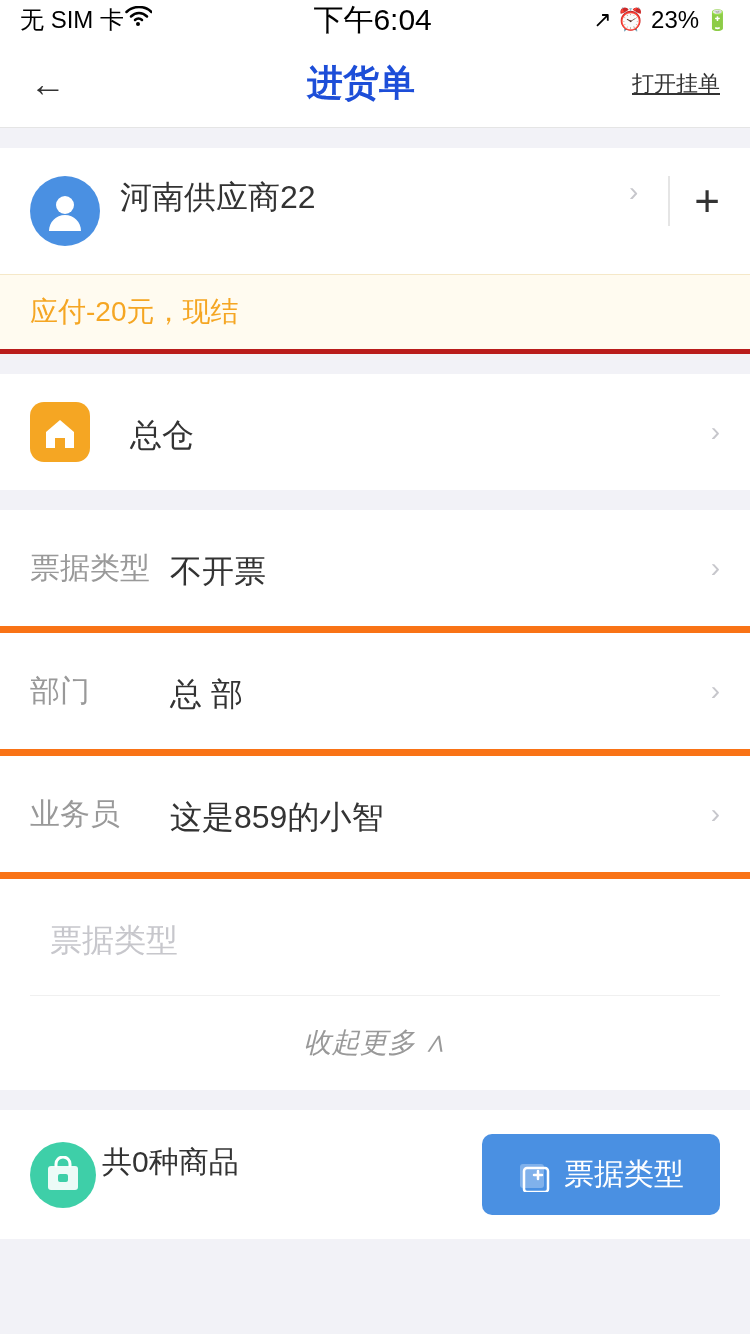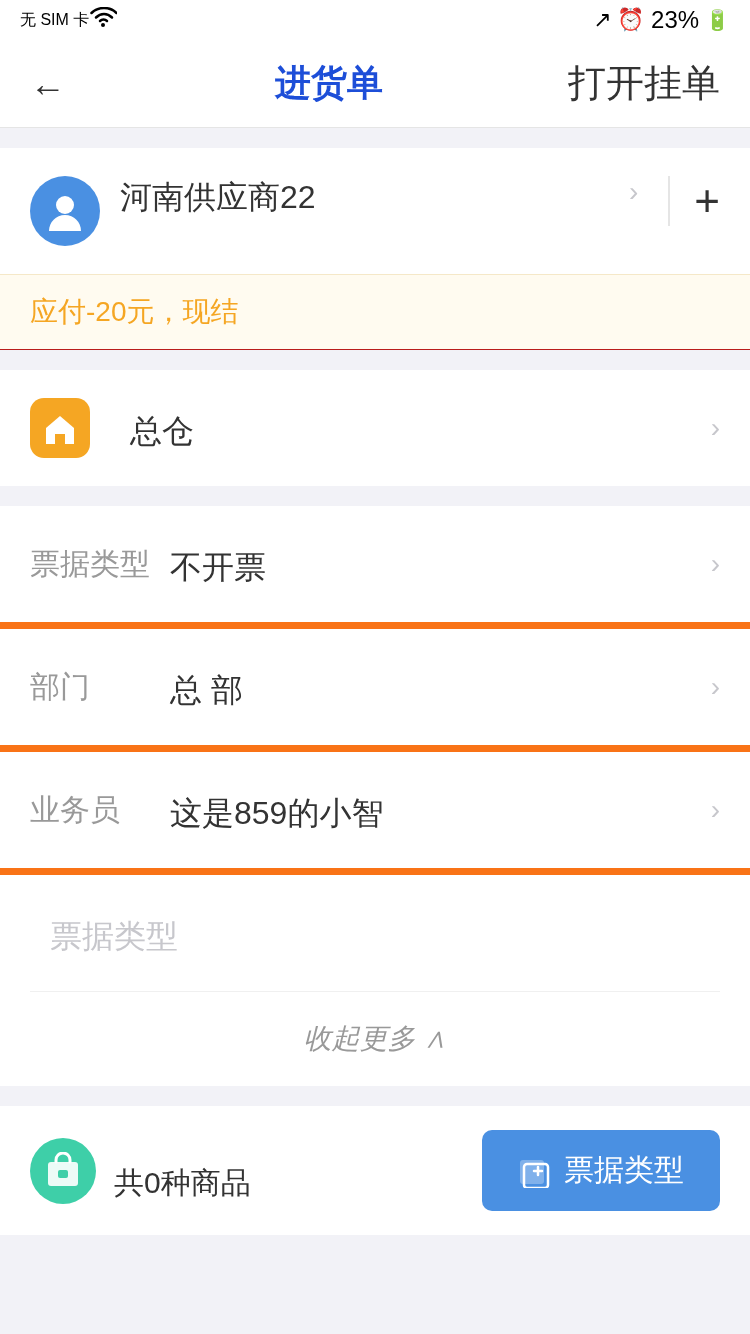--- a/index.html
+++ b/index.html
@@ -17,21 +17,21 @@
     .status-bar {
       background: #fff;
       height: 40px;
       display: flex;
       align-items: center;
       justify-content: space-between;
       padding: 0 20px;
       font-size: 26px;
       color: #000;
     }
-    .status-left { display: flex; align-items: center; font-size: 16px; }
+    .status-left { display: flex; align-items: center; font-size: 24px; }
     .status-center { font-size: 30px; font-weight: 500; }
     .status-right { display: flex; align-items: center; gap: 6px; font-size: 24px; }
 
     
     .nav-bar {
       background: #fff;
       height: 88px;
       display: flex;
       align-items: center;
       justify-content: space-between;
@@ -43,23 +43,24 @@
       color: #333;
       cursor: pointer;
       width: 60px;
     }
     .nav-title {
       font-size: 36px;
       font-weight: 600;
       color: #1d4ed8;
     }
     .nav-action {
-      font-size: 38px;
-      color: #333;
-      cursor: pointer;
+      font-size: 22px;
+      color: #333;
+      cursor: pointer;
+      text-decoration: underline;
     }
 
     
     .section-gap {
       height: 20px;
       background: #f2f2f7;
     }
 
     
     .card {
@@ -109,21 +110,21 @@
       margin: 0 24px 0 0;
     }
 
     
     .notice-bar {
       background: #fffbf0;
       padding: 18px 30px;
       font-size: 28px;
       color: #f5a623;
       border-top: 1px solid #f5e8c8;
-      border-bottom: 1px solid #b91c1c;
+      border-bottom: 5px solid #b91c1c;
     }
 
     
     .list-row {
       display: flex;
       align-items: center;
       padding: 32px 30px;
       background: #fff;
       border-bottom: 7px solid #f97316;
       cursor: pointer;
@@ -191,22 +192,22 @@
 
     .bottom-bar {
       background: #fff;
       display: flex;
       align-items: center;
       justify-content: space-between;
       padding: 24px 30px;
     }
     .product-count-area {
       display: flex;
-      align-items: flex-end;
-      gap: 18px;
+      align-items: flex-start;
+      gap: 6px;
     }
     .product-count-icon {
       width: 66px;
       height: 66px;
       border-radius: 50%;
       background: #3ecfa8;
       display: flex;
       align-items: center;
       justify-content: center;
     }
@@ -242,20 +243,21 @@
     <span>无 SIM 卡</span>
     <span>
       <svg width="28" height="22" viewBox="0 0 28 22" fill="none">
         <path d="M14 16a2 2 0 1 1 0 4 2 2 0 0 1 0-4z" fill="#000"></path>
         <path d="M7 10.5C9.1 8.4 11.9 7 15 7s5.9 1.4 8 3.5" stroke="#000" stroke-width="2.5" fill="none" stroke-linecap="round"></path>
         <path d="M2.5 6C5.8 2.7 10.2 1 15 1s9.2 1.7 12.5 5" stroke="#000" stroke-width="2.5" fill="none" stroke-linecap="round"></path>
         <path d="M11 14c.9-.9 2.1-1.5 3.5-1.5s2.6.6 3.5 1.5" stroke="#000" stroke-width="2.5" fill="none" stroke-linecap="round"></path>
       </svg>
     </span>
   </div>
+  <div class="status-center">下午6:04</div>
   <div class="status-right">
     <span style="font-size:22px;">↗</span>
     <span style="font-size:22px;">⏰</span>
     <span>23%</span>
     <span style="font-size:20px;">🔋</span>
   </div>
 </div>
 
 <div class="nav-bar">
   <div class="nav-back">←</div>

